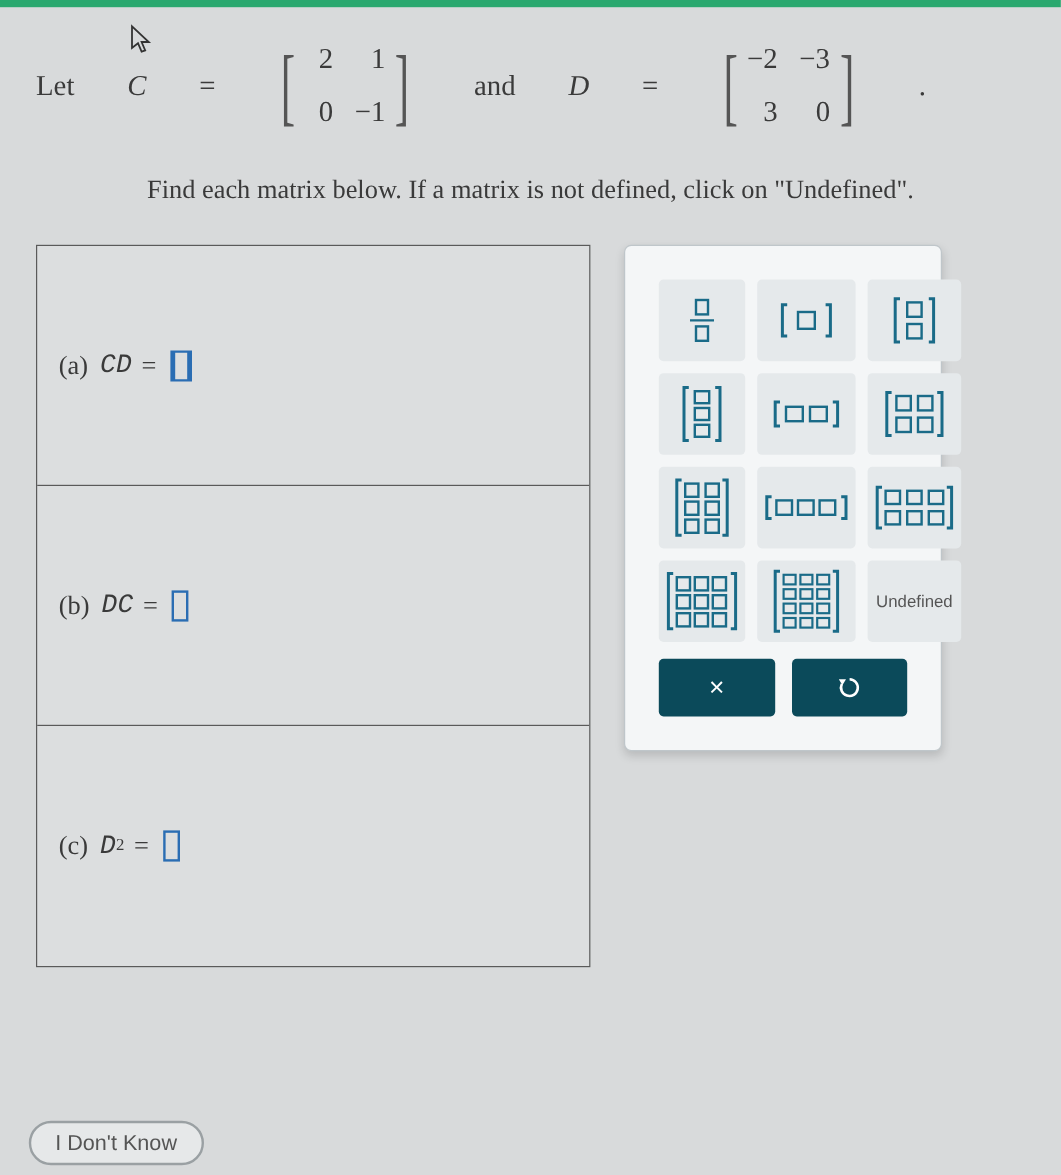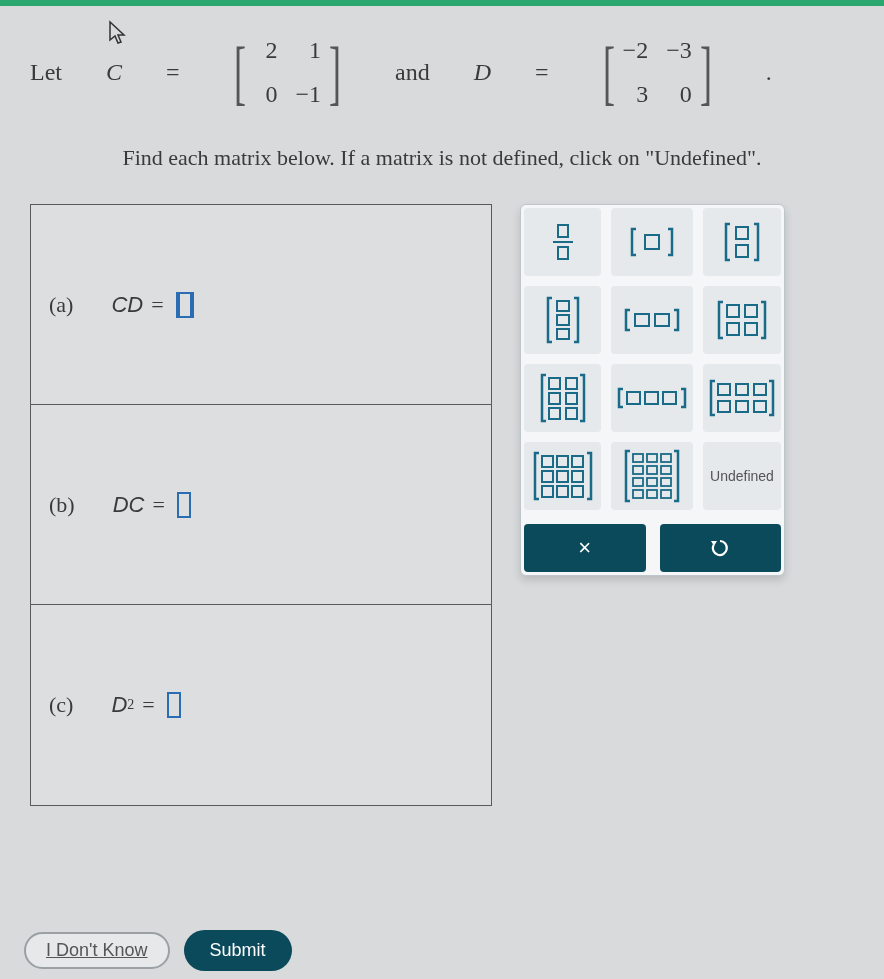--- a/index.html
+++ b/index.html
@@ -66,21 +66,21 @@
     border-bottom: 1px solid #5a5a5a;
     height: 200px;
     display: flex;
     align-items: center;
     padding: 0 18px;
     font-size: 22px;
     font-style: italic;
   }
   .answer-row:last-child { border-bottom: none; }
   .answer-row .part { font-style: normal; margin-right: 10px;}
-  .answer-row .var { font-family: Liberation Sans, sans-serif; margin-left: 28px; }
+  .answer-row .var { font-family: Liberation Mono, monospace; }
   .answer-row .eq { font-style: normal; margin: 0 8px;}
   .input-box {
     display:inline-block;
     width: 14px;
     height: 26px;
     border: 2px solid #2a6db3;
     vertical-align: middle;
     margin-left: 4px;
   }
   .input-box.brackets {
@@ -88,21 +88,21 @@
     border-left-width: 4px;
     border-right-width: 4px;
   }
   .sup { font-size: 14px; vertical-align: super; font-style: normal;}
 
   .palette {
     width: 265px;
     background: #f4f6f7;
     border: 1px solid #bfc6ca;
     border-radius: 6px;
-    padding: 3px;
+    padding: 28px;
     box-shadow: 0 4px 8px rgba(0,0,0,0.15);
   }
   .palette-grid {
     display: grid;
     grid-template-columns: repeat(3, 1fr);
     gap: 10px;
   }
   .pbtn {
     background: #e5e9eb;
     border: none;
@@ -151,21 +151,20 @@
   }
   .pill-btn {
     background: #e6e8e9;
     border: 2px solid #9aa0a3;
     border-radius: 24px;
     padding: 6px 20px;
     font-size: 18px;
     color: #555;
     font-family: Arial, sans-serif;
     cursor:pointer;
-    text-decoration:underline;
   }
   .submit-btn {
     background: #0b4a5a;
     color: #fff;
     border: none;
     border-radius: 24px;
     padding: 10px 26px;
     font-size: 18px;
     font-family: Arial, sans-serif;
     cursor:pointer;
@@ -376,14 +375,13 @@
             </svg>
         </button>
       </div>
     </div>
 
   </div>
 </div>
 
 <div class="footer-bar">
   <button class="pill-btn">I Don't Know</button>
-  <button class="submit-btn">Submit</button>
 </div>
 
 </body></html>

